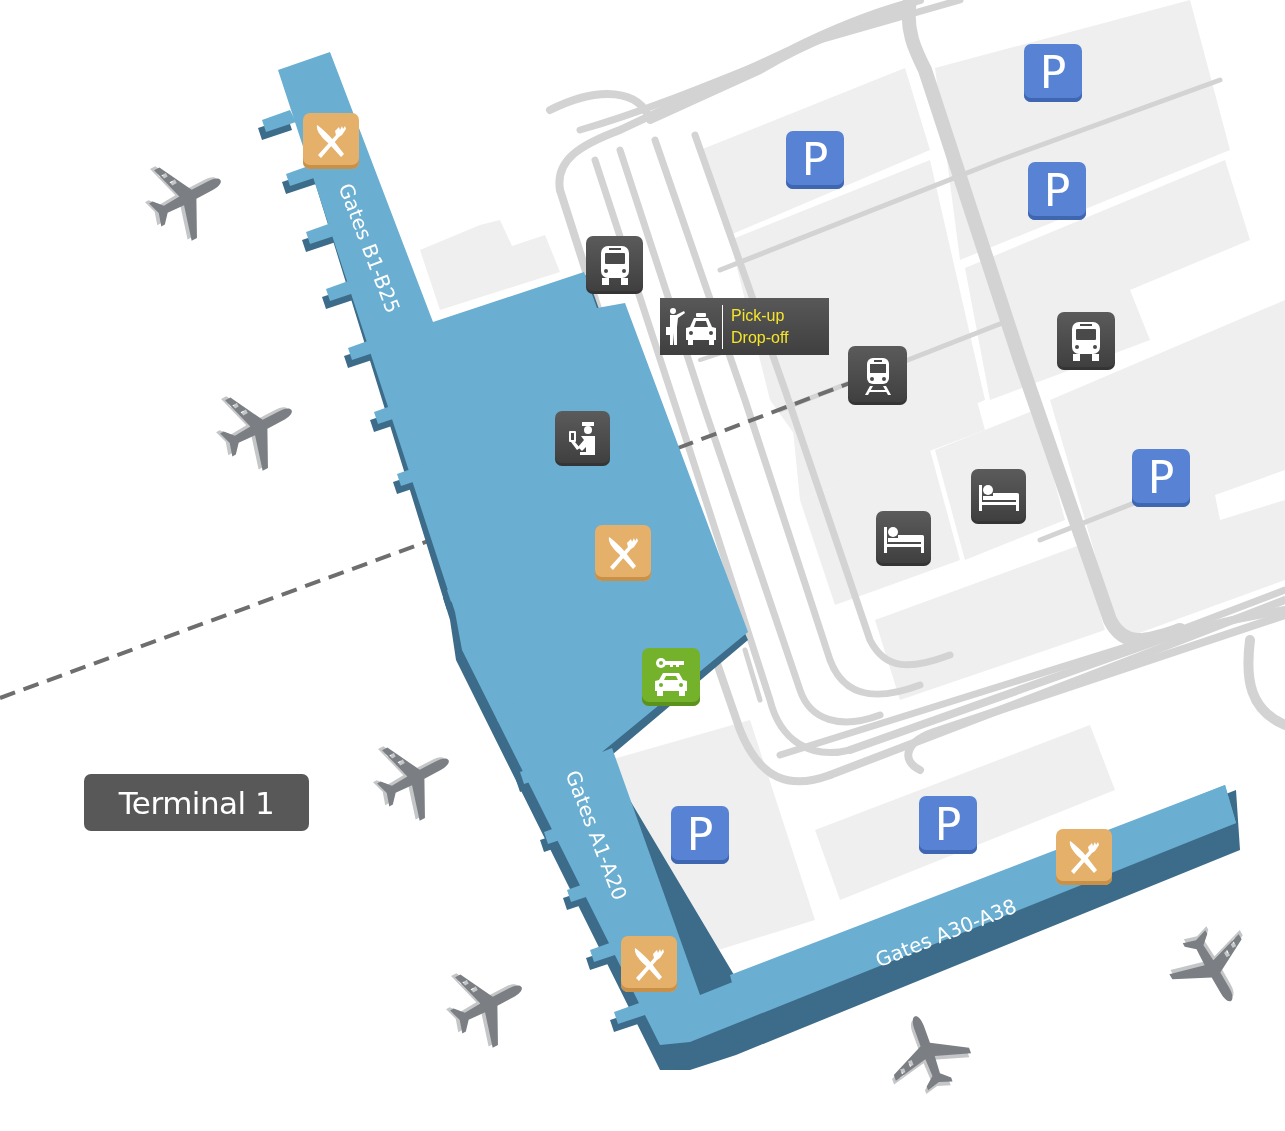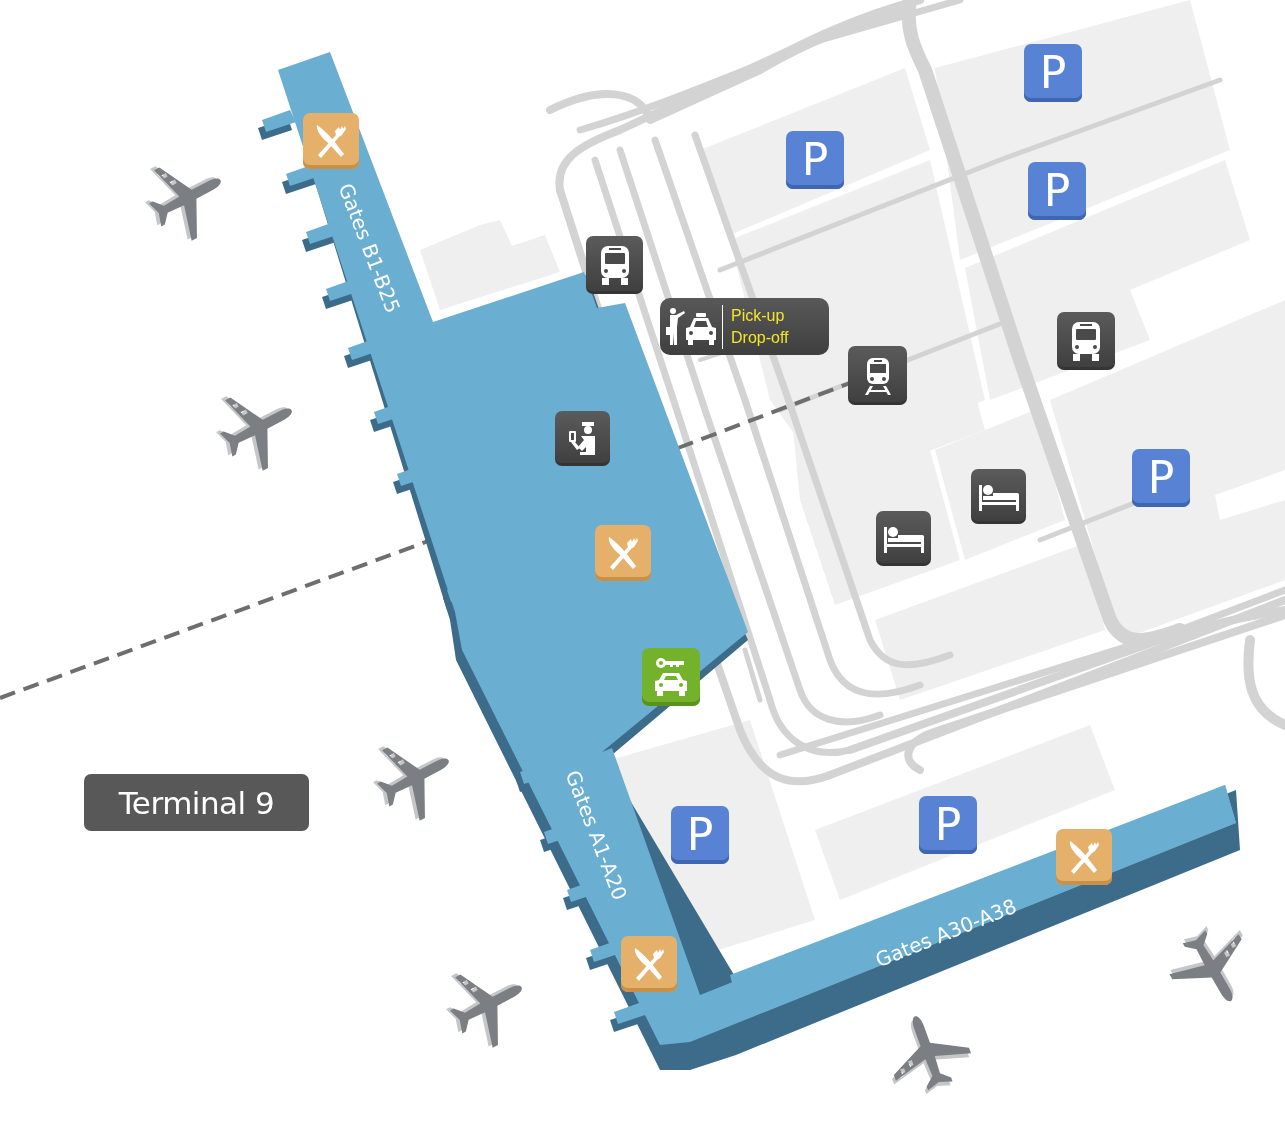--- a/index.html
+++ b/index.html
@@ -5,21 +5,21 @@
   html, body { margin: 0; padding: 0; background: #ffffff; }
   body { width: 1285px; height: 1131px; overflow: hidden; position: relative; font-family: "Liberation Sans", "DejaVu Sans", sans-serif; }
   #map { position: absolute; left: 0; top: 0; width: 1285px; height: 1131px; }
   .poi { position: absolute; width: 56px; height: 56px; border-radius: 7px; box-sizing: border-box; display: flex; align-items: center; justify-content: center; }
   .poi svg { display: block; }
   .poi.dark { background: linear-gradient(#5b5b5b, #3e3e3e); box-shadow: inset 0 -3px 0 rgba(0,0,0,0.15); }
   .poi.food { background: #e5b06a; box-shadow: inset 0 -4px 0 #c99048; }
   .poi.park { background: #5882d4; box-shadow: inset 0 -4px 0 #3f66b0; width: 58px; height: 58px; }
   .poi.rental { background: #74b22c; box-shadow: inset 0 -4px 0 #5a921b; }
   .park-letter { color: #ffffff; font-family: "DejaVu Sans", sans-serif; font-size: 44px; line-height: 1; font-weight: normal; }
-  .pickup { position: absolute; left: 660px; top: 298px; width: 169px; height: 57px; border-radius: 10px; background: linear-gradient(#585858, #3f3f3f); display: flex; align-items: center; box-sizing: border-box; padding-left: 6px; }
+  .pickup { position: absolute; left: 660px; top: 298px; width: 169px; height: 57px; border-radius: 0; background: linear-gradient(#585858, #3f3f3f); display: flex; align-items: center; box-sizing: border-box; padding-left: 6px; }
   .pickup .divider { width: 1px; height: 44px; background: #ffffff; margin: 0 8px 0 4px; }
   .pickup .lines { display: flex; flex-direction: column; color: #f5e52b; font-size: 16px; line-height: 22px; font-family: "Liberation Sans", sans-serif; }
   .terminal-label { position: absolute; left: 84px; top: 774px; width: 225px; height: 57px; background: #585858; border-radius: 7px; color: #ffffff; font-size: 31px; display: flex; align-items: center; justify-content: center; font-family: "DejaVu Sans", sans-serif; letter-spacing: -0.5px; }
   .gate-label { position: absolute; color: #ffffff; font-size: 20px; white-space: nowrap; font-family: "DejaVu Sans", sans-serif; transform-origin: 0 0; }
 </style>
 </head>
 <body>
 
 <svg id="map" viewBox="0 0 1285 1131" xmlns="http://www.w3.org/2000/svg">
   <defs>
@@ -153,21 +153,21 @@
         <use href="#plane" fill="#c4c6c8" transform="translate(-3,3)"></use>
         <use href="#plane" fill="#7b7f83"></use>
       </g>
   </g>
 </svg>
 
 <div class="gate-label" style="left:356px;top:180px;transform:rotate(69deg);">Gates B1-B25</div>
 <div class="gate-label" style="left:583px;top:767px;transform:rotate(69deg);">Gates A1-A20</div>
 <div class="gate-label" style="left:872px;top:950px;transform:rotate(-22deg);">Gates A30-A38</div>
 
-<div class="terminal-label">Terminal 9</div>
+<div class="terminal-label">Terminal 1</div>
 
 <div class="poi food" style="left:303px;top:113px;">
   <svg width="40" height="40" viewBox="0 0 40 40">
       <g fill="#fff">
         <path d="M6,4 C10,6 22,18 26,24 L33,33 L30,36 L21,26 L16,21 C8,14 5,8 6,4 Z"></path>
         <path d="M7,34 L25,14 L24,10 L28,6 L29,9 L31,5 L32,8 L34,5 L35,8 L31,14 L28,16 L10,37 Z"></path>
       </g>
     </svg>
 </div>
 <div class="poi food" style="left:595px;top:525px;">

